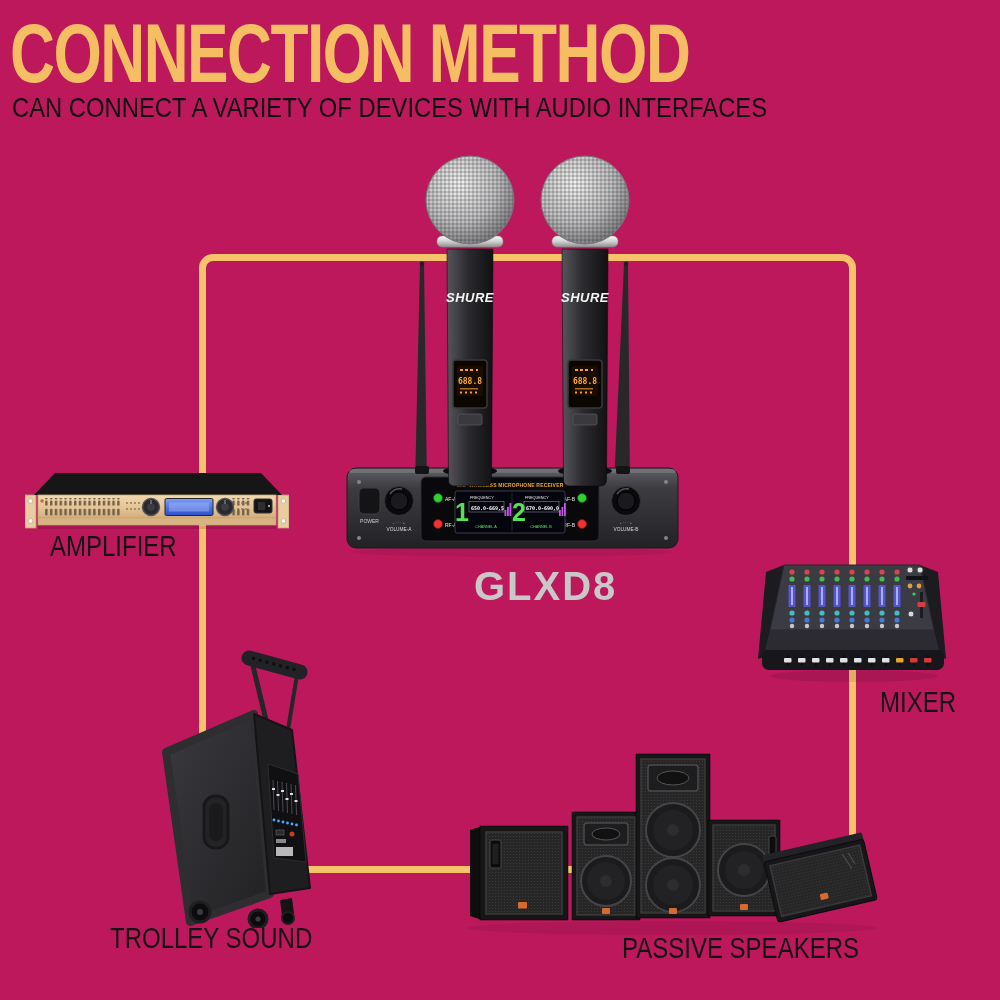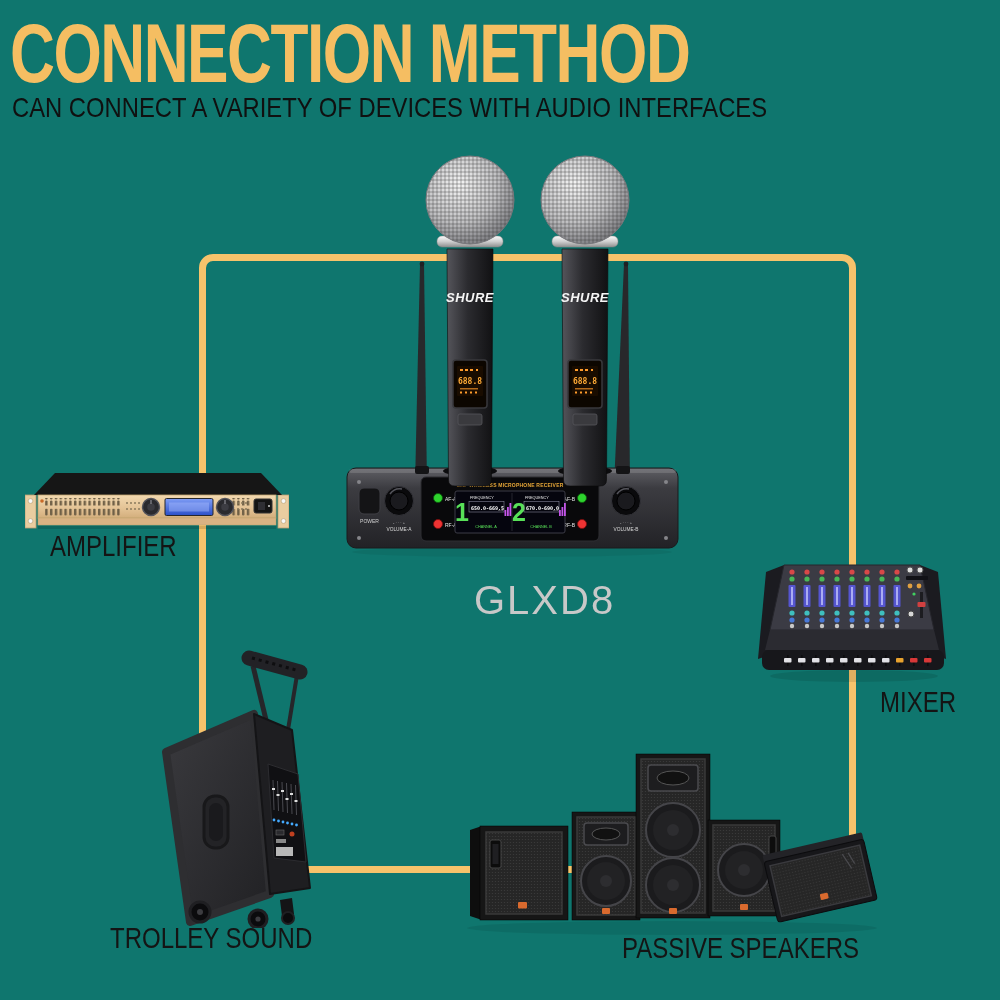--- a/index.html
+++ b/index.html
@@ -1,30 +1,30 @@
 <!DOCTYPE html>
 <html><head>
 <meta charset="utf-8">
 <style>
   html,body{margin:0;padding:0;background:#ffffff;}
-  .stage{position:relative;width:1000px;height:1000px;background:#0f766e;overflow:hidden;
+  .stage{position:relative;width:1000px;height:1000px;background:#be185d;overflow:hidden;
          font-family:"Liberation Sans",sans-serif;}
   .abs{position:absolute;}
   
   .title{left:10px;top:14px;font-size:84px;font-weight:bold;line-height:.95;letter-spacing:-2px;
          color:#F5BE62;transform:scaleX(.74);transform-origin:0 0;white-space:nowrap;}
   .subtitle{left:12px;top:92px;font-size:28px;color:#101010;transform:scaleX(.85);
             transform-origin:0 0;white-space:nowrap;}
   
   .loop{left:199px;top:254px;width:657px;height:619px;border:7px solid #F6C36B;
         border-radius:14px;box-sizing:border-box;}
   
   .dev-label{font-size:30px;color:#141414;transform:scaleX(.8);transform-origin:0 0;
              white-space:nowrap;}
-  .model{left:474px;top:578px;font-size:40px;font-weight:normal;letter-spacing:2px;color:#C8C8C8;}
+  .model{left:474px;top:564px;font-size:40px;font-weight:bold;letter-spacing:2px;color:#C8C8C8;}
   svg{display:block;}
   svg text{font-family:"Liberation Sans",sans-serif;}
   .mono{font-family:"DejaVu Sans Mono",monospace;}
 </style>
 </head>
 <body>
 
 <div class="stage">
 
   <div class="abs loop" style="border-color: rgb(246, 195, 107);"></div>

